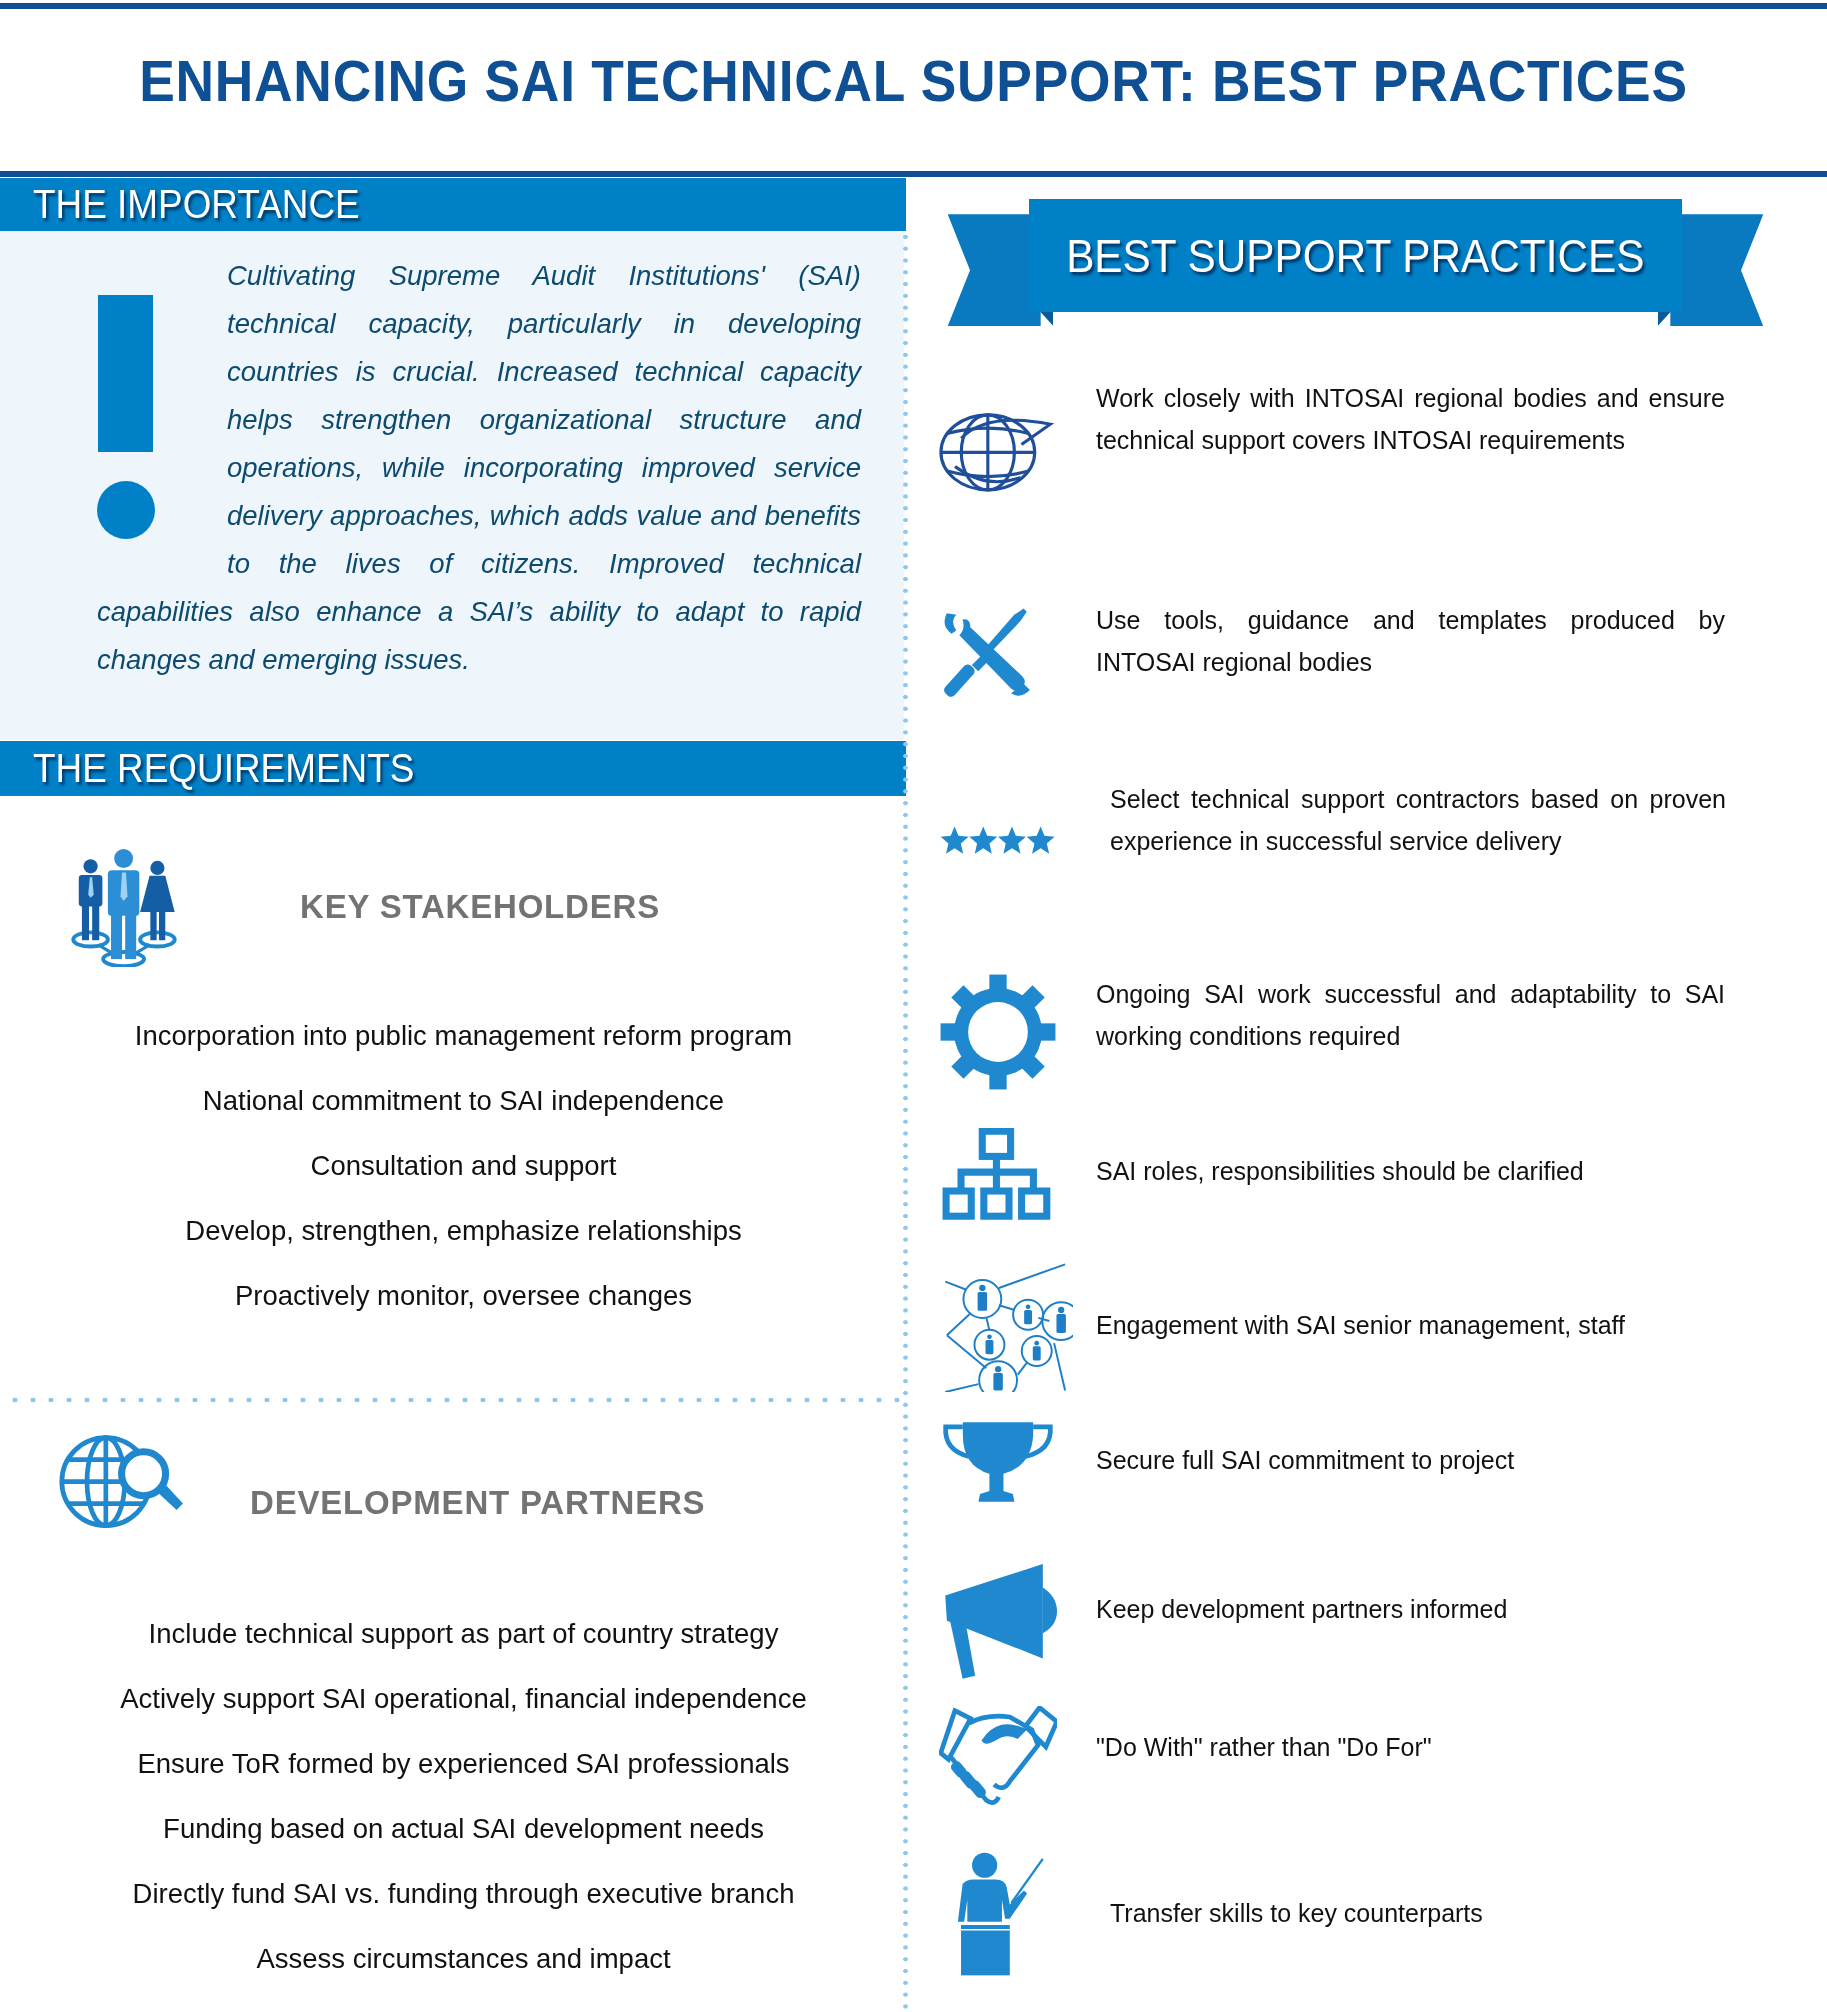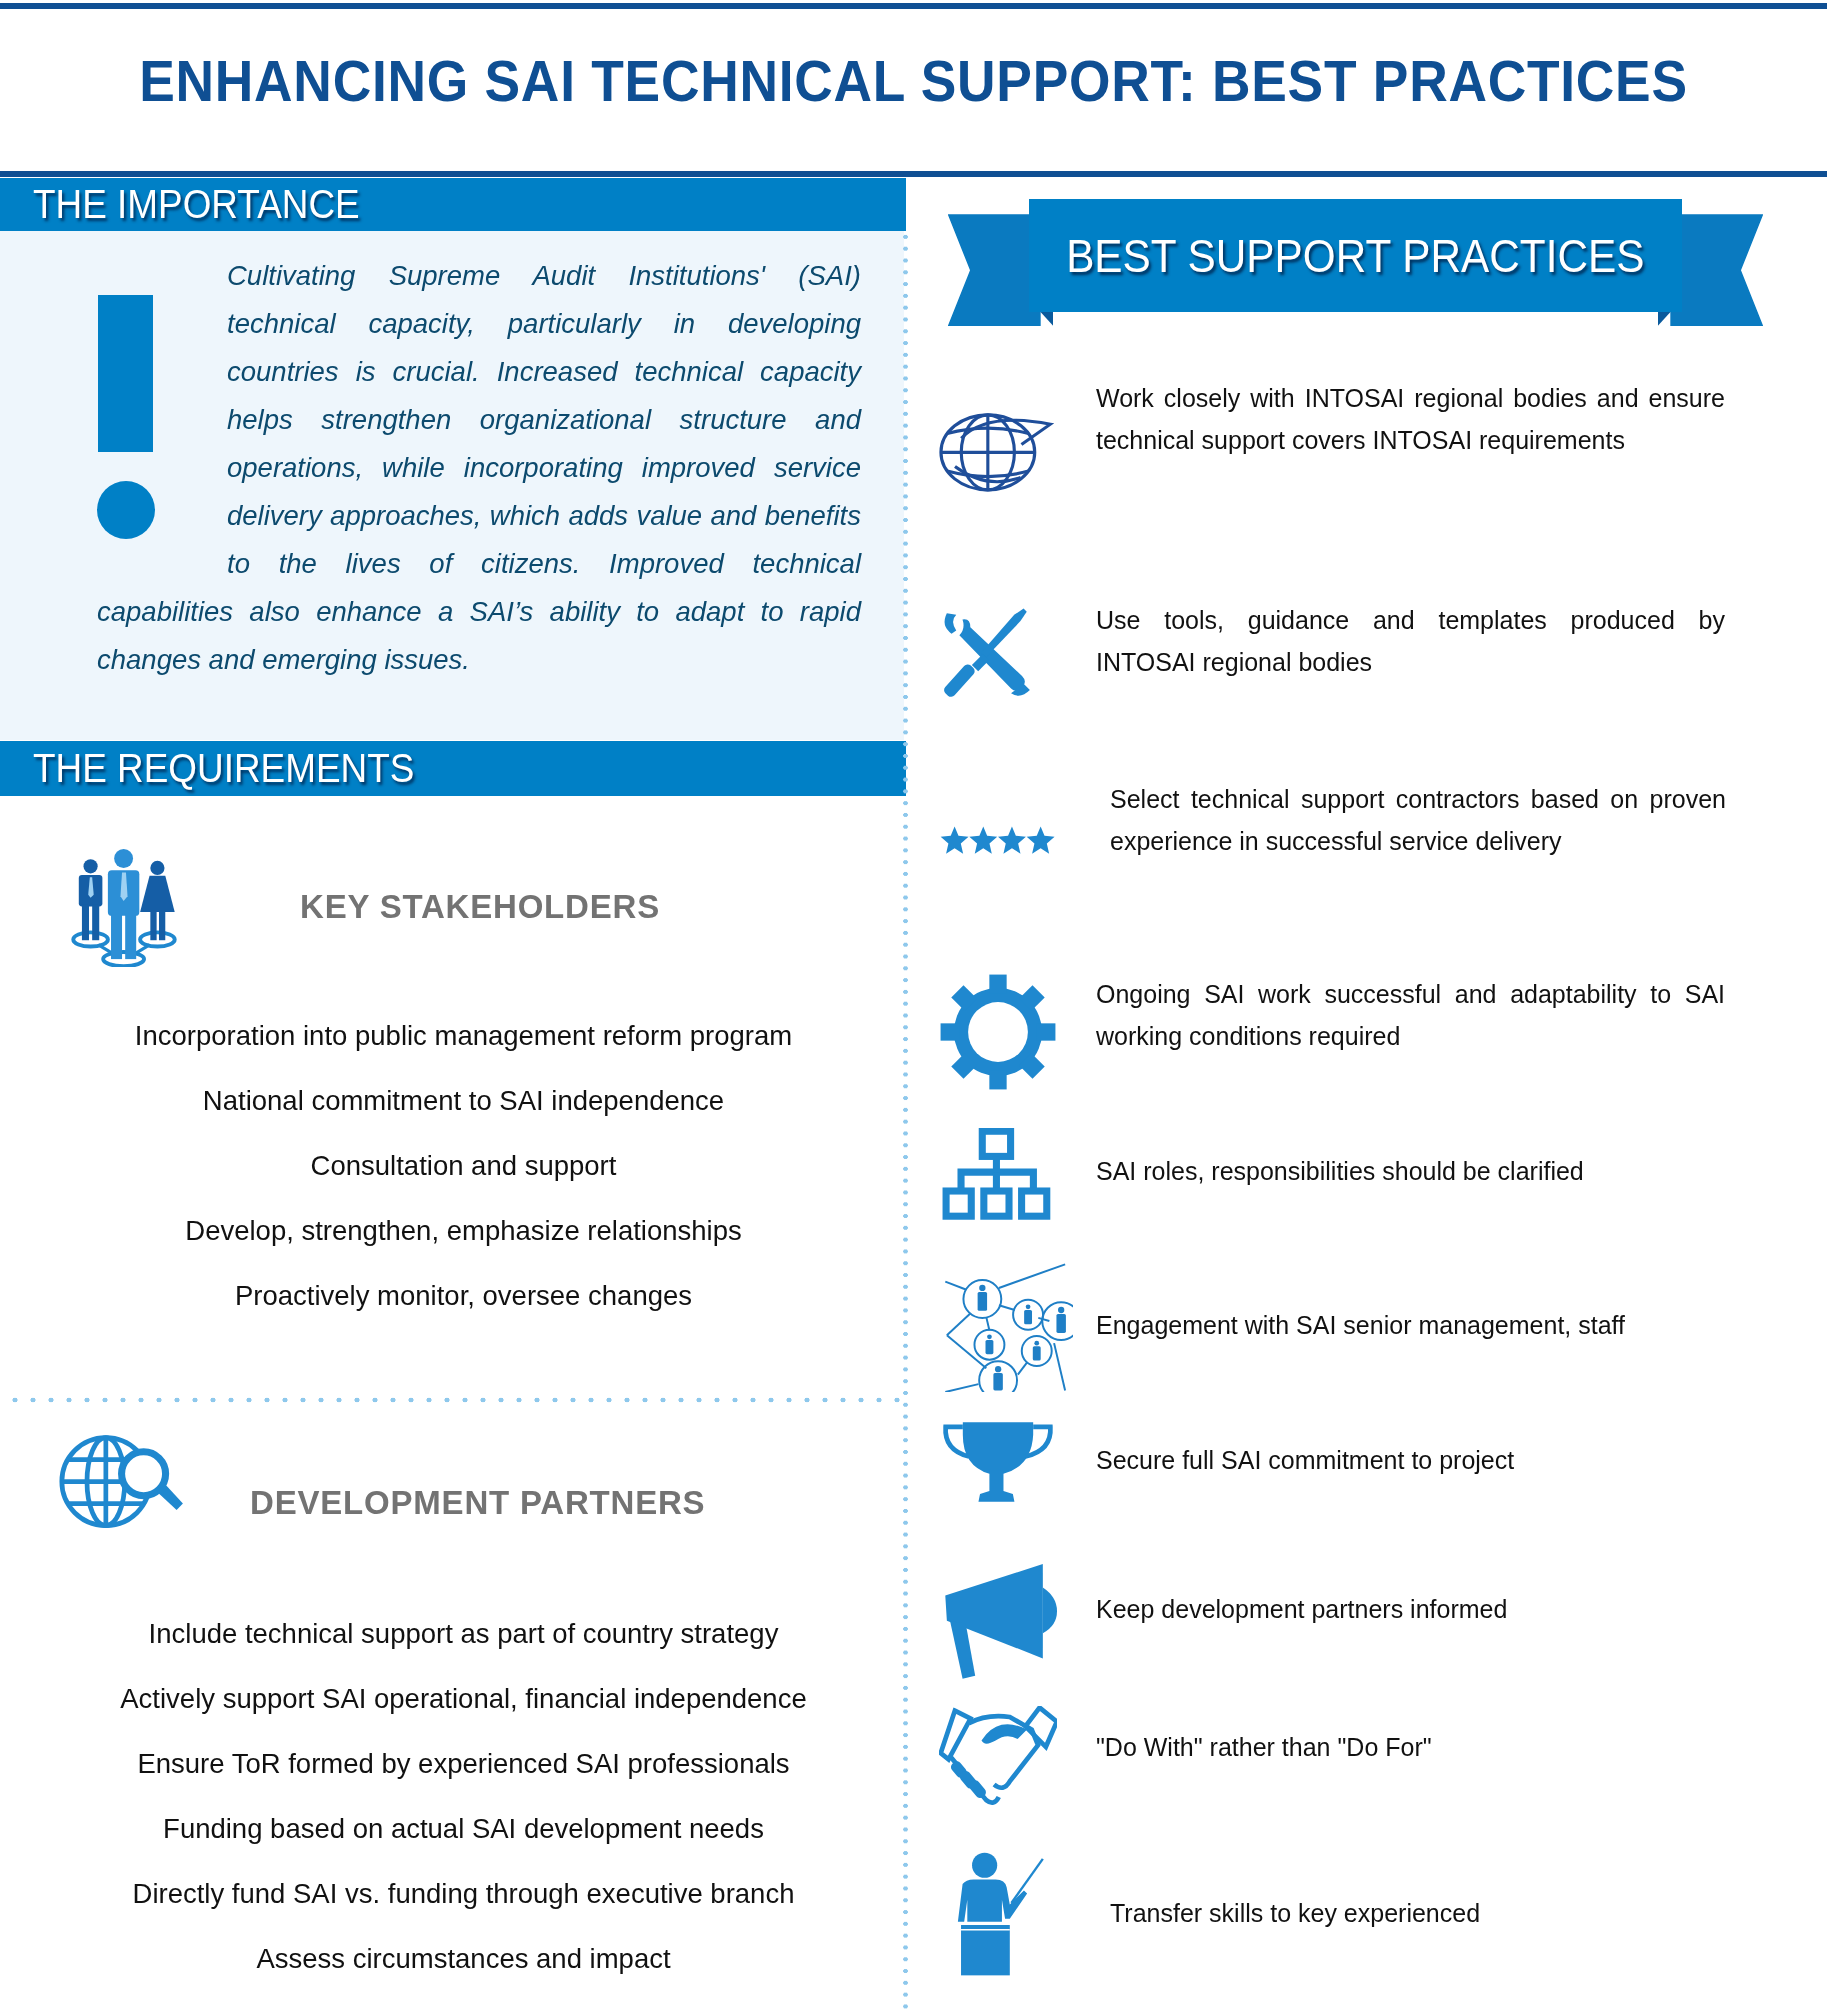--- a/index.html
+++ b/index.html
@@ -355,16 +355,16 @@
       <svg width="118" height="126" viewBox="0 0 150 160">
         <g fill="#1f88cf">
           <circle cx="58" cy="18" r="16"></circle>
           <path d="M30 42 Q34 36 44 36 L72 36 Q84 36 86 46 L90 68 L108 50 L112 54 L90 86 L84 86 L80 62 L80 90 L36 90 L36 62 L32 90 L24 90 Z"></path>
           <rect x="28" y="94" width="62" height="64"></rect>
         </g>
         <line x1="92" y1="66" x2="132" y2="10" stroke="#1f88cf" stroke-width="3"></line>
         <line x1="28" y1="100" x2="90" y2="100" stroke="#fff" stroke-width="2"></line>
       </svg>
     </div>
-    <div class="text" style="left:171px;top:41px;width:616px;">Transfer skills to key experienced</div>
+    <div class="text" style="left:171px;top:41px;width:616px;">Transfer skills to key counterparts</div>
   </div>
 </section>
 
 
 </body></html>

